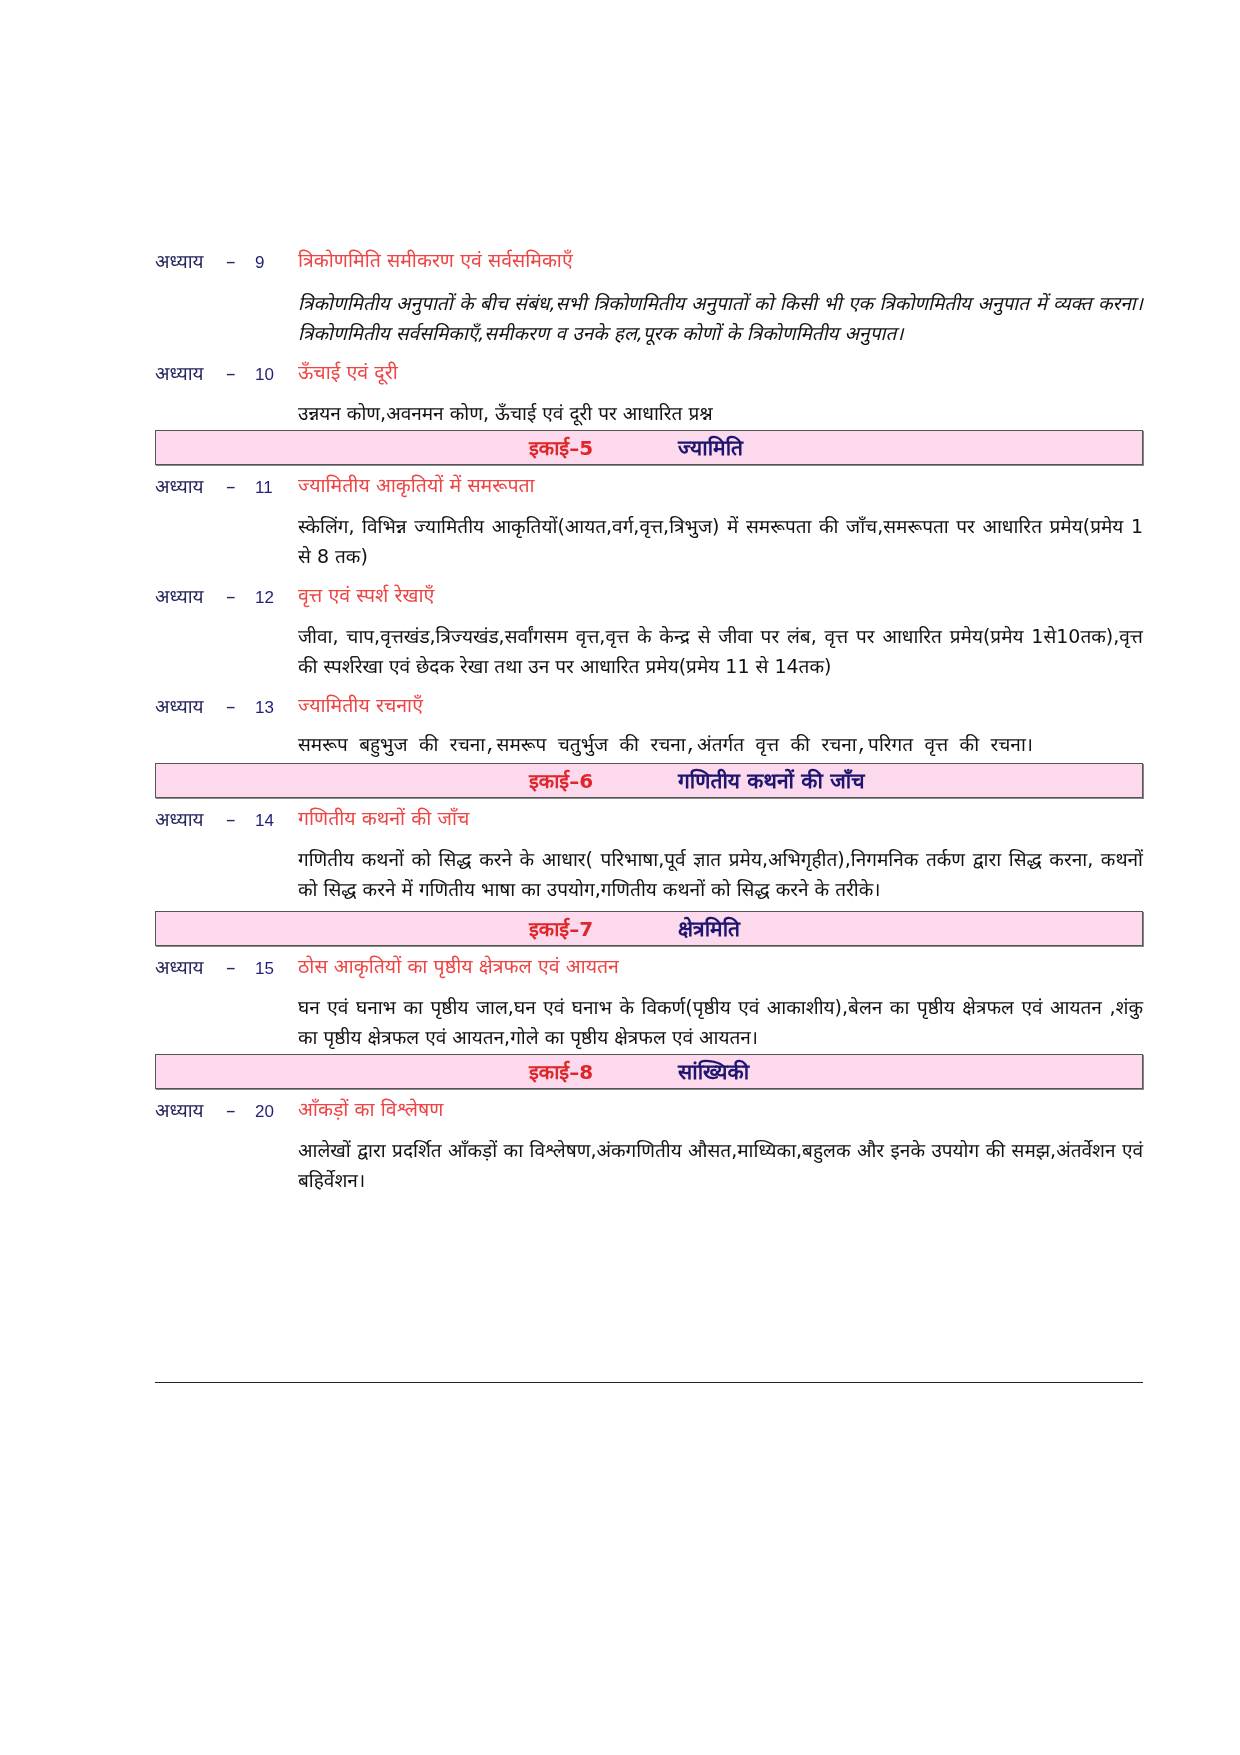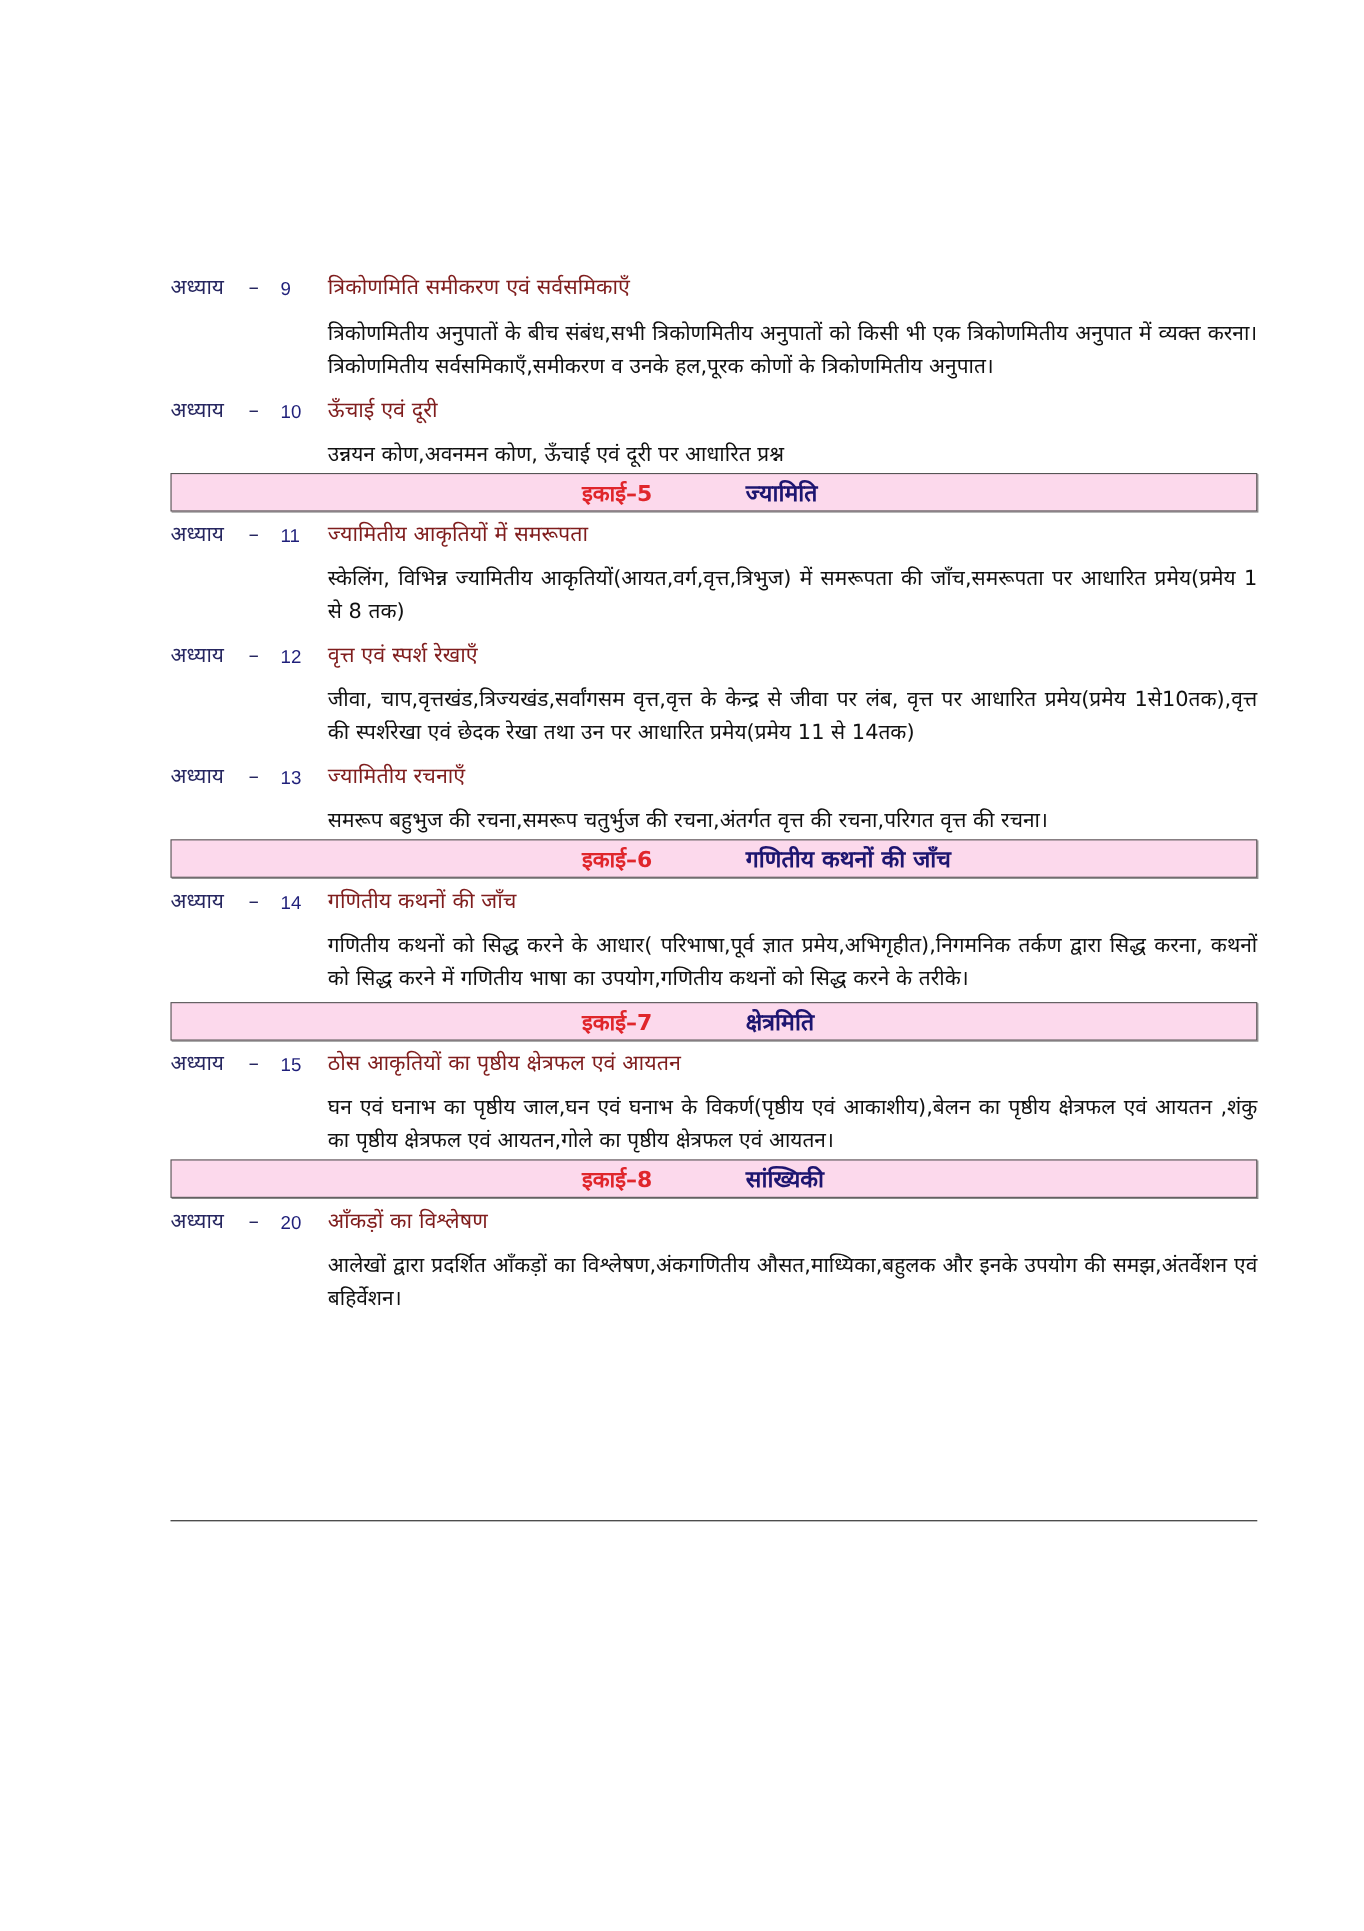--- a/index.html
+++ b/index.html
@@ -29,21 +29,21 @@
     position: absolute; left: 71px; top: 8px;
     color: #262660; font-size: 19px; line-height: 26px;
   }
   .ch-num {
     position: absolute; left: 100px; top: 10px;
     color: #1f1f7a; font-size: 17px; line-height: 26px;
     font-family: "Liberation Sans", sans-serif;
   }
   .ch-title {
     position: absolute; left: 143px; top: 8px;
-    color: #7f1d1d; font-size: 19.5px; line-height: 26px;
+    color: #ef4444; font-size: 19.5px; line-height: 26px;
   }
   .ch-desc {
     margin: 0 0 0 143px; padding: 6px 0 4px 0;
     color: #111111; font-size: 19px; line-height: 30px;
     text-align: justify; text-align-last: left;
   }
   .rule { position: absolute; left: 155px; top: 1382px; width: 988px; height: 0;
           border-top: 1.5px solid #222; }
 </style>
 </head>
@@ -52,21 +52,21 @@
 <div class="page">
 
   <section>
     <div class="chapter">
       <div class="ch-head">
         <span class="ch-word">अध्याय</span>
         <span class="ch-dash">–</span>
         <span class="ch-num">9</span>
         <span class="ch-title">त्रिकोणमिति समीकरण एवं सर्वसमिकाएँ</span>
       </div>
-      <p class="ch-desc" style="padding-top:8px;">त्रिकोणमितीय अनुपातों के बीच संबंध,सभी त्रिकोणमितीय अनुपातों को किसी भी एक त्रिकोणमितीय अनुपात में व्यक्त करना। त्रिकोणमितीय सर्वसमिकाएँ,समीकरण व उनके हल,पूरक कोणों के त्रिकोणमितीय अनुपात।</p>
+      <p class="ch-desc" style="padding-top:8px;font-style:italic;">त्रिकोणमितीय अनुपातों के बीच संबंध,सभी त्रिकोणमितीय अनुपातों को किसी भी एक त्रिकोणमितीय अनुपात में व्यक्त करना। त्रिकोणमितीय सर्वसमिकाएँ,समीकरण व उनके हल,पूरक कोणों के त्रिकोणमितीय अनुपात।</p>
     </div>
     <div class="chapter">
       <div class="ch-head">
         <span class="ch-word">अध्याय</span>
         <span class="ch-dash">–</span>
         <span class="ch-num">10</span>
         <span class="ch-title">ऊँचाई एवं दूरी</span>
       </div>
       <p class="ch-desc" style="padding-bottom:2px;">उन्नयन कोण,अवनमन कोण, ऊँचाई एवं दूरी पर आधारित प्रश्न</p>
     </div>
@@ -95,21 +95,21 @@
       </div>
       <p class="ch-desc">जीवा, चाप,वृत्तखंड,त्रिज्यखंड,सर्वांगसम वृत्त,वृत्त के केन्द्र से जीवा पर लंब, वृत्त पर आधारित प्रमेय(प्रमेय 1से10तक),वृत्त की स्पर्शरेखा एवं छेदक रेखा तथा उन पर आधारित प्रमेय(प्रमेय 11 से 14तक)</p>
     </div>
     <div class="chapter">
       <div class="ch-head">
         <span class="ch-word">अध्याय</span>
         <span class="ch-dash">–</span>
         <span class="ch-num">13</span>
         <span class="ch-title">ज्यामितीय रचनाएँ</span>
       </div>
-      <p class="ch-desc" style="padding-bottom:2px;">समरूप बहुभुज की रचना,समरूप चतुर्भुज की रचना,अंतर्गत वृत्त की रचना,परिगत वृत्त की रचना।</p>
+      <p class="ch-desc" style="padding-bottom:2px;font-family:Liberation Mono, monospace;">समरूप बहुभुज की रचना,समरूप चतुर्भुज की रचना,अंतर्गत वृत्त की रचना,परिगत वृत्त की रचना।</p>
     </div>
   </section>
 
   <section>
     <div class="unit-box">
       <span class="unit-label">इकाई–6</span>
       <span class="unit-title">गणितीय कथनों की जाँच</span>
     </div>
     <div class="chapter">
       <div class="ch-head">

